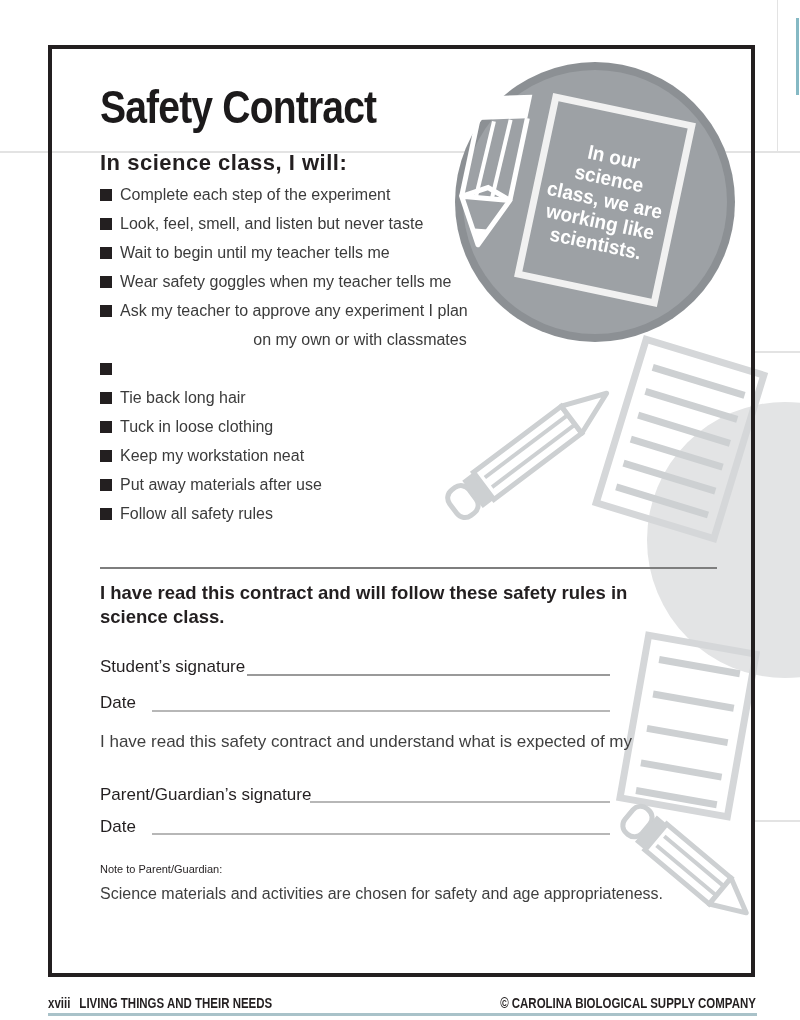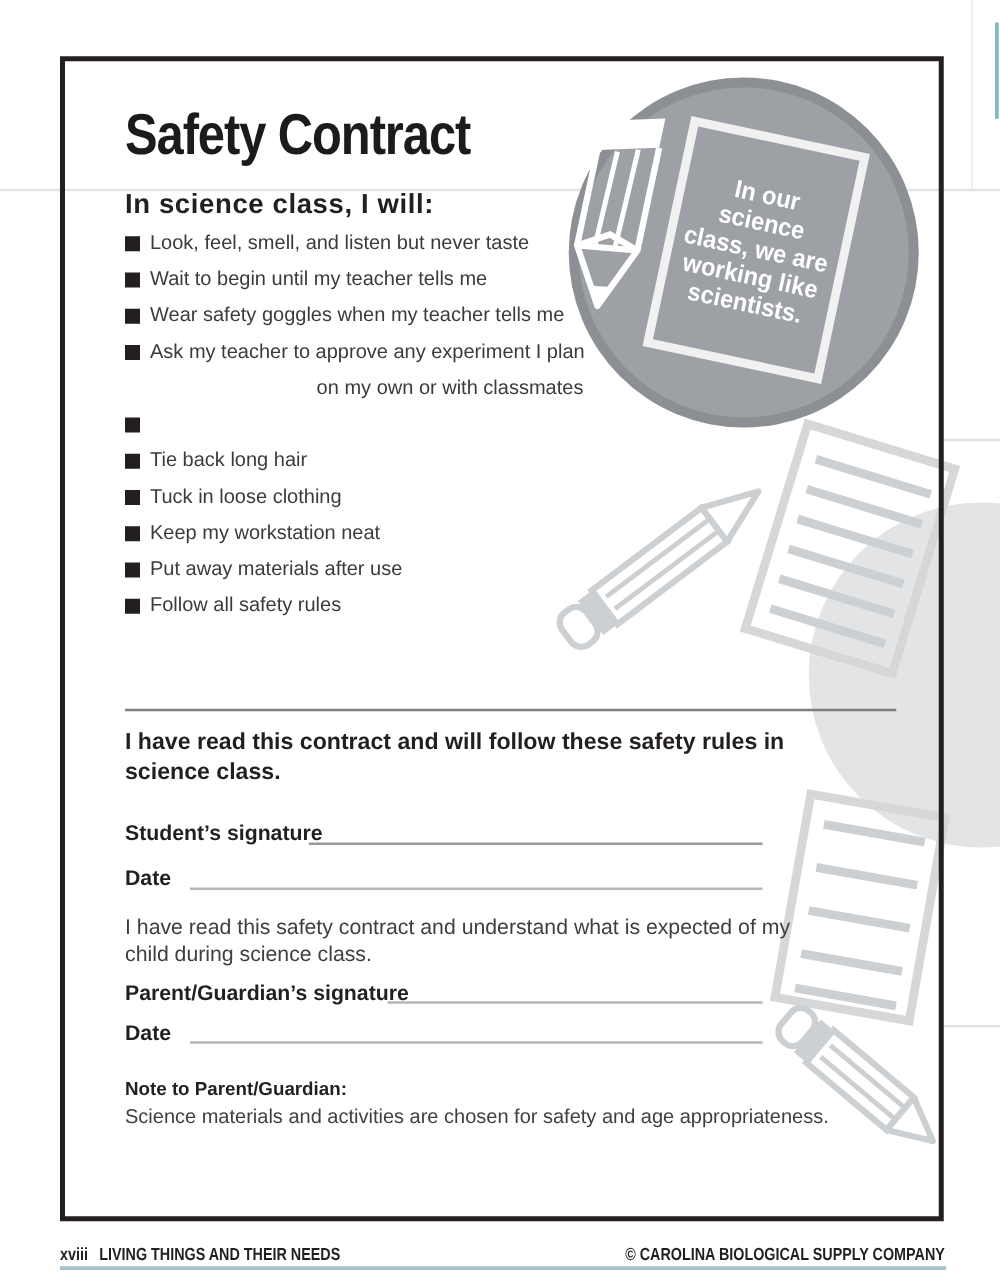--- a/index.html
+++ b/index.html
@@ -69,28 +69,28 @@
   }
   .rules{position:absolute;left:100px;top:180px;width:500px;z-index:5;}
   .rule-row{display:flex;align-items:center;height:29px;font-size:16px;color:#3b3b3b;white-space:nowrap;}
   .bullet{width:12px;height:12px;background:#231f20;margin-right:8px;flex-shrink:0;}
   .rule-row.cont{padding-left:20px;justify-content:center;}
   .divider{position:absolute;left:100px;top:567px;width:617px;height:2px;background:#7e7e7e;z-index:5;}
   .agreement{
     position:absolute;left:100px;top:581px;
     font-size:18.5px;font-weight:700;color:#231f20;line-height:24px;white-space:nowrap;z-index:5;
   }
-  .sig-label{font-size:17px;font-weight:700;color:#231f20;white-space:nowrap;}
+  .sig-label{font-size:17px;font-weight:400;color:#231f20;white-space:nowrap;}
   .sig-line{position:absolute;height:2px;z-index:5;}
   .line-dark{background:#9a9a9a;}
   .line-light{background:#b7b7b7;}
   .paragraph{
     position:absolute;left:100px;font-size:17px;color:#3f3f3f;line-height:21.5px;white-space:nowrap;z-index:5;
   }
-  .note-heading{position:absolute;left:100px;top:863px;font-size:15px;font-weight:700;color:#231f20;z-index:5;}
+  .note-heading{position:absolute;left:100px;top:863px;font-size:11px;font-weight:400;color:#231f20;z-index:5;}
   .note-body{position:absolute;left:100px;top:885px;font-size:16px;color:#3f3f3f;white-space:nowrap;z-index:5;}
 
   
   .footer-left{
     position:absolute;left:48px;top:995px;display:flex;align-items:baseline;gap:11px;
     font-size:14px;font-weight:700;color:#231f20;z-index:5;
     transform:scaleX(0.82);transform-origin:left top;white-space:nowrap;
   }
   .footer-right{
     position:absolute;right:44px;top:995px;
@@ -172,20 +172,24 @@
 
 <div class="content">
 
   <div class="doc-title">Safety Contract</div>
 
   <div class="section-heading">In science class, I will:</div>
 
   <div class="rules">
     <div class="rule-row">
         <span class="bullet"></span>
+        <span>Complete each step of the experiment</span>
+      </div>
+    <div class="rule-row">
+        <span class="bullet"></span>
         <span>Look, feel, smell, and listen but never taste</span>
       </div>
     <div class="rule-row">
         <span class="bullet"></span>
         <span>Wait to begin until my teacher tells me</span>
       </div>
     <div class="rule-row">
         <span class="bullet"></span>
         <span>Wear safety goggles when my teacher tells me</span>
       </div>
@@ -229,21 +233,20 @@
   </div>
 
   <div class="sig-label abs" style="left:100px;top:657px;">Student’s signature</div>
   <div class="sig-line line-dark" style="left:247px;top:674px;width:363px;"></div>
 
   <div class="sig-label abs" style="left:100px;top:693px;">Date</div>
   <div class="sig-line line-light" style="left:152px;top:710px;width:458px;"></div>
 
   <div class="paragraph" style="top:731px;">
     <div>I have read this safety contract and understand what is expected of my</div>
-    <div>child during science class.</div>
   </div>
 
   <div class="sig-label abs" style="left:100px;top:785px;">Parent/Guardian’s signature</div>
   <div class="sig-line line-light" style="left:310px;top:801px;width:300px;"></div>
 
   <div class="sig-label abs" style="left:100px;top:817px;">Date</div>
   <div class="sig-line line-light" style="left:152px;top:833px;width:458px;"></div>
 
   <div class="note-heading">Note to Parent/Guardian:</div>
   <div class="note-body">Science materials and activities are chosen for safety and age appropriateness.</div>

